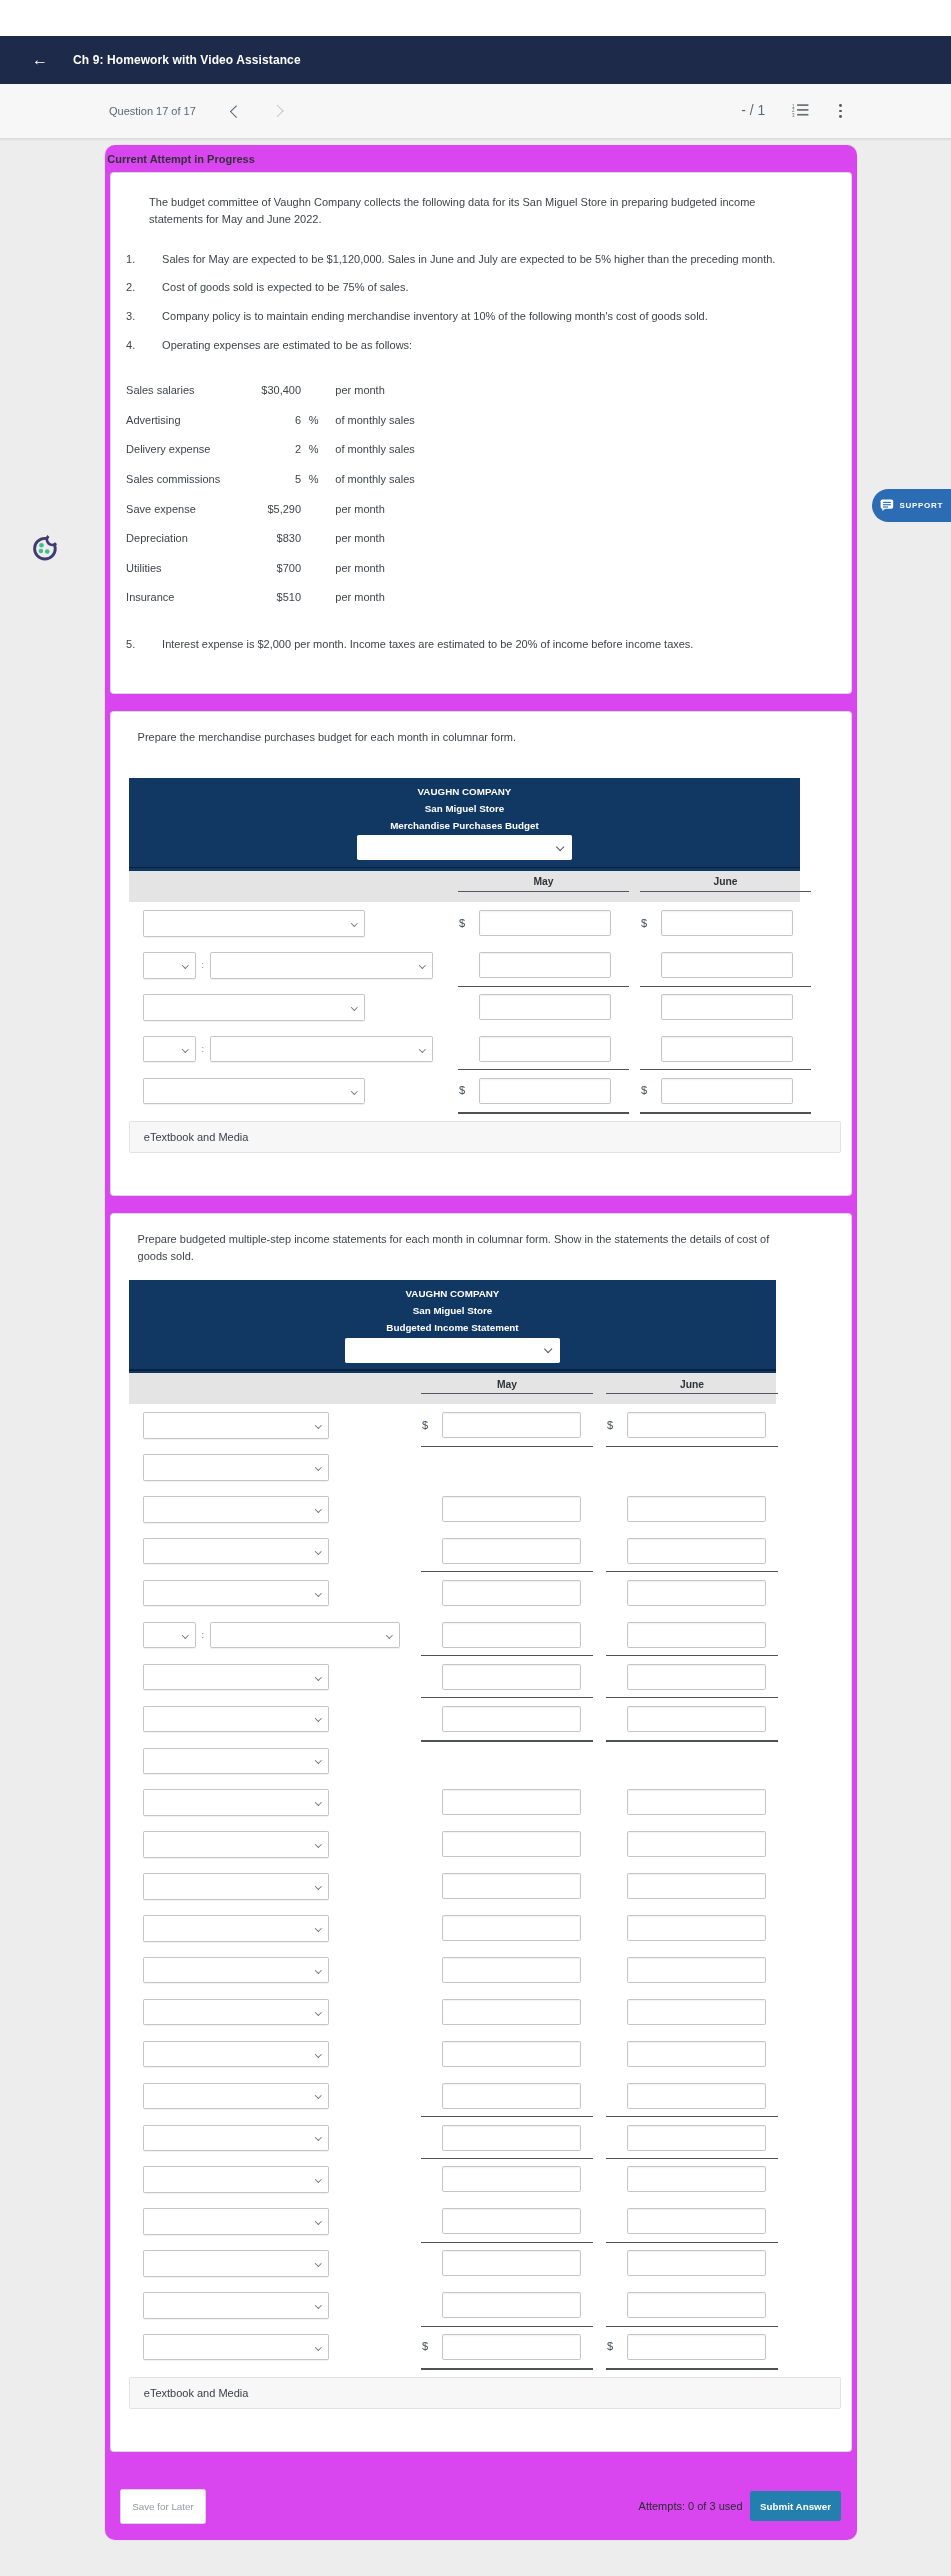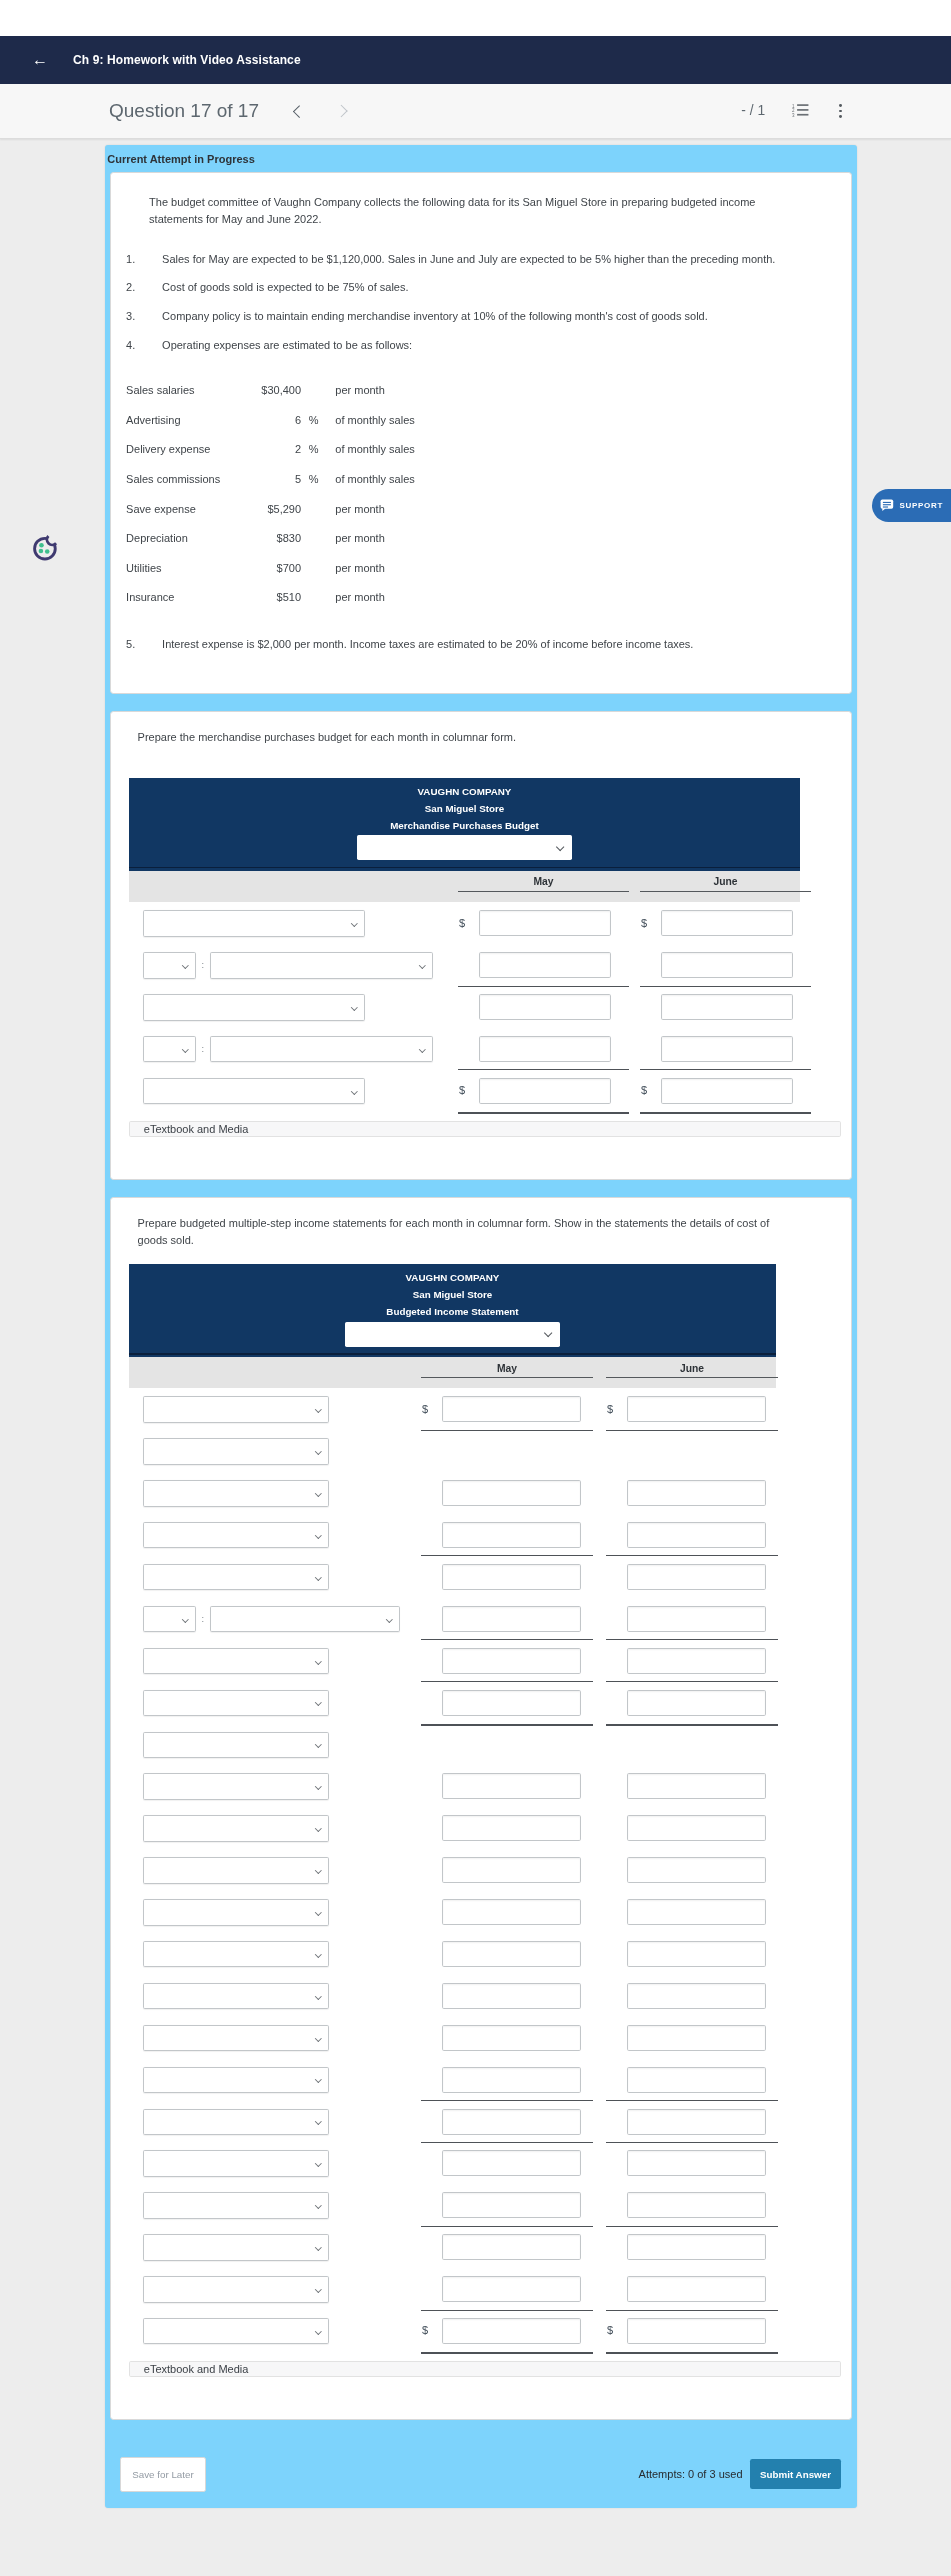--- a/index.html
+++ b/index.html
@@ -6,31 +6,31 @@
   html,body { background:#ededed; font-family:"Liberation Sans", sans-serif; }
   body { width:951px; min-height:2576px; position:relative; }
 
   .topstrip { height:36px; background:#ffffff; }
   .navbar { height:48px; background:#1e2a4a; display:flex; align-items:center; padding-left:32px; }
   .back-arrow { color:#fff; font-size:16px; cursor:pointer; line-height:1; }
   .nav-title { color:#fff; font-size:12px; font-weight:bold; margin-left:25px; letter-spacing:0.1px; }
 
   .qbar { height:55px; background:#f7f7f7; border-bottom:0.6px solid #dcdcdc; display:flex; align-items:center;
           box-shadow:0 0.6px 1.7px rgba(0,0,0,.08); position:relative; }
-  .qtitle { margin-left:109px; font-size:19px; color:#5d676f; }
+  .qtitle { margin-left:109px; font-size:11px; color:#5d676f; }
   .chev-nav { width:8.6px; height:8.6px; border-left:1.7px solid #555e66; border-bottom:1.7px solid #555e66; display:inline-block; cursor:pointer; }
   .chev-prev { transform:rotate(45deg); margin-left:36px; }
   .chev-next { transform:rotate(-135deg); margin-left:33px; border-color:#bfc4c9; }
   .qright { margin-left:auto; margin-right:107px; display:flex; align-items:center; }
   .qscore { font-size:13.8px; color:#5d676f; }
   .list-icon { margin-left:26.4px; cursor:pointer; }
   .kebab { margin-left:28px; display:flex; flex-direction:column; gap:2.3px; cursor:pointer; padding:2.3px; }
   .kebab i { width:2.9px; height:2.9px; border-radius:50%; background:#555b60; }
 
-  .maincard { width:752px; margin:5.7px 0 0 105px; background:#7dd3fc; border-radius:3px;
+  .maincard { width:752px; margin:5.7px 0 0 105px; background:#d946ef; border-radius:10px;
               box-shadow:0 0 1.7px rgba(0,0,0,.12); padding-bottom:1.1px; position:relative; }
   .attempt-label { font-size:11px; font-weight:bold; color:#2e3338; padding:8.6px 4.6px 6.9px 2.3px; }
 
   .inner { border:0.6px solid #d9d9d9; border-radius:3.4px; margin:0 4.6px 17px 4.6px; background:#fff; }
   .card-problem { padding:20.7px 13.8px 26px 13.8px; }
   .intro { font-size:11px; color:#3f4449; line-height:17px; max-width:632px; padding-left:1.7px;margin-left:23px; }
   .plist { margin-top:25px; }
   .plist-row { display:flex; font-size:11px; color:#3f4449; line-height:12.6px; margin-bottom:16px; padding-left:1.7px; }
   .plist-num { width:36px; flex:0 0 36px; }
   .expenses { margin-top:33px; margin-bottom:12px; }
@@ -74,21 +74,21 @@
   .mcol { position:absolute; top:0; left:var(--mayl); width:var(--colw); height:26.4px; }
   .mcol.jcol { left:var(--junel); }
   .mcol .dollar { position:absolute; left:1.1px; top:6.3px; font-size:11px; color:#3f4b57; }
   .inp { position:absolute; left:var(--inpml); top:0; width:var(--inpw); height:26px; background:#fff;
          border:0.6px solid #c2c6c9; border-radius:1.7px; box-shadow:inset 0 1.1px 1.7px rgba(0,0,0,.06); outline:none;
          font-family:"Liberation Sans", sans-serif; font-size:9.8px; padding:0 4.6px; color:#333; }
   .uline { position:absolute; bottom:-8px; left:var(--mayl); width:var(--colw); height:0; border-top:1.1px solid #4e5257; }
   .uline.june { left:var(--junel); }
   .uline.dbl { bottom:-9.8px; height:2.3px; border-top:0.6px solid #4e5257; border-bottom:0.6px solid #4e5257; }
 
-  .etext { margin:17px 10.3px 0 18.4px; height:16px; background:#f7f7f8; border:0.6px solid #e2e2e2; border-radius:1.7px;
+  .etext { margin:17px 10.3px 0 18.4px; height:32px; background:#f7f7f8; border:0.6px solid #e2e2e2; border-radius:1.7px;
            display:flex; align-items:center; padding-left:13.8px; font-size:11px; color:#3c4147; cursor:pointer; }
 
   .footer { display:flex; align-items:center; padding:19.5px 16px 15px 15px; }
   .save-btn { width:86px; height:35px; background:#fff; border:0.6px solid #d8d8d8; border-radius:2.3px;
               color:#949ca4; font-size:9.8px; font-family:"Liberation Sans", sans-serif; cursor:pointer; }
   .spacer { flex:1; }
   .attempts { font-size:11px; font-weight:normal; color:#272c30; margin-right:7.5px; }
   .submit-btn { width:91px; height:30px; background:#2380ae; border:none; border-radius:2.3px; color:#fff;
                 font-size:9.8px; font-weight:600; font-family:"Liberation Sans", sans-serif; cursor:pointer; }
 

